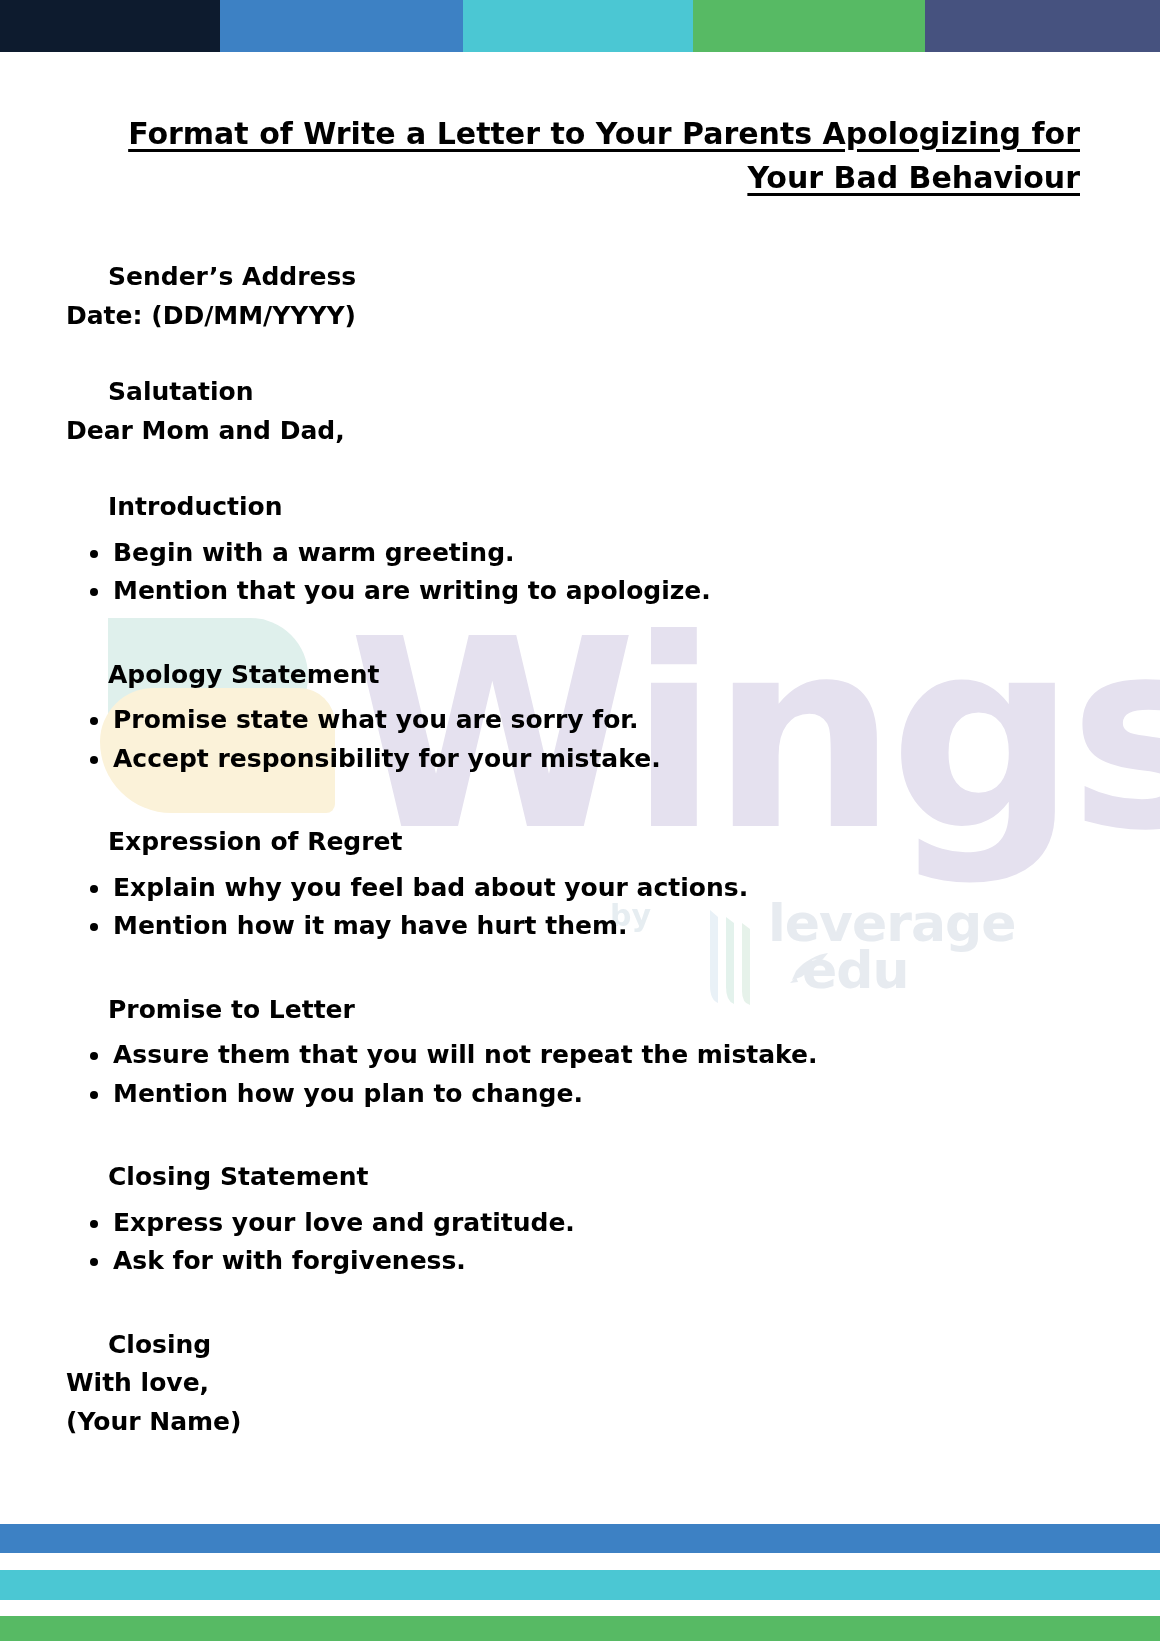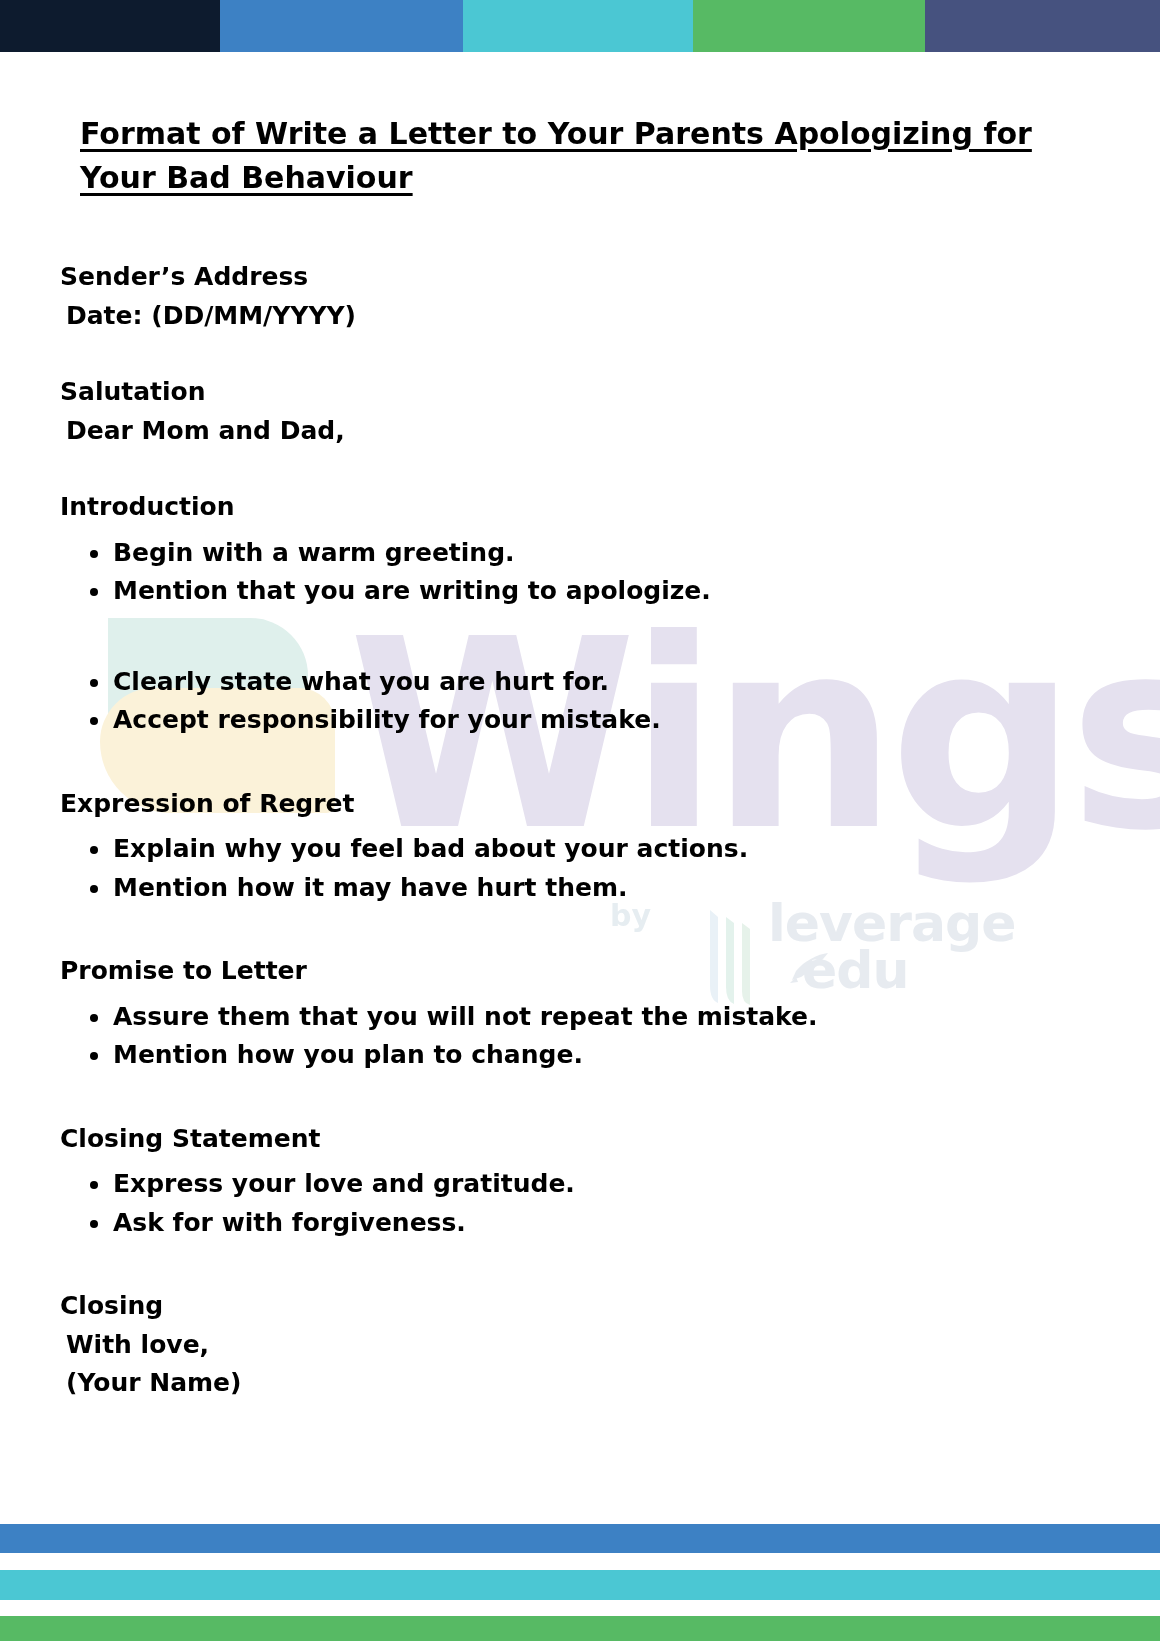--- a/index.html
+++ b/index.html
@@ -105,21 +105,21 @@
   .doc {
     position: relative;
     z-index: 2;
     padding: 0;
   }
 
   .doc-title {
     position: absolute;
     left: 80px; top: 112px;
     width: 1000px;
-    text-align: left;
+    text-align: right;
     font-family: "DejaVu Sans", sans-serif;
     font-weight: 700;
     font-size: 30px;
     line-height: 1.45;
     color: #000000;
     text-decoration: underline;
     text-underline-offset: 5px;
   }
 
   .content {
@@ -130,20 +130,21 @@
 
   .section { margin-bottom: 0; }
 
   .heading {
     font-family: "DejaVu Sans", sans-serif;
     font-weight: 700;
     font-size: 25px;
     color: #000000;
     line-height: 1.54;
     white-space: nowrap;
+    margin-left: 48px;
   }
 
   .plain-line {
     font-family: "DejaVu Sans", sans-serif;
     font-weight: 700;
     font-size: 25px;
     color: #000000;
     line-height: 1.54;
     padding-left: 6px;
     white-space: nowrap;
@@ -239,22 +240,23 @@
       <div class="gap"></div>
       <div class="section">
         <div class="heading">Introduction</div>
         <ul class="bullets">
           <li>Begin with a warm greeting.</li>
           <li>Mention that you are writing to apologize.</li>
         </ul>
       </div>
       <div class="gap"></div>
       <div class="section">
-        <ul class="bullets">
-          <li>Clearly state what you are hurt for.</li>
+        <div class="heading">Apology Statement</div>
+        <ul class="bullets">
+          <li>Promise state what you are sorry for.</li>
           <li>Accept responsibility for your mistake.</li>
         </ul>
       </div>
       <div class="gap"></div>
       <div class="section">
         <div class="heading">Expression of Regret</div>
         <ul class="bullets">
           <li>Explain why you feel bad about your actions.</li>
           <li>Mention how it may have hurt them.</li>
         </ul>

